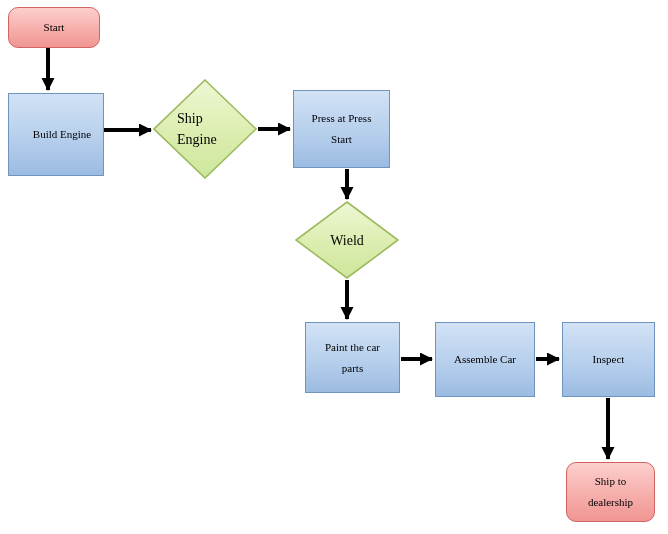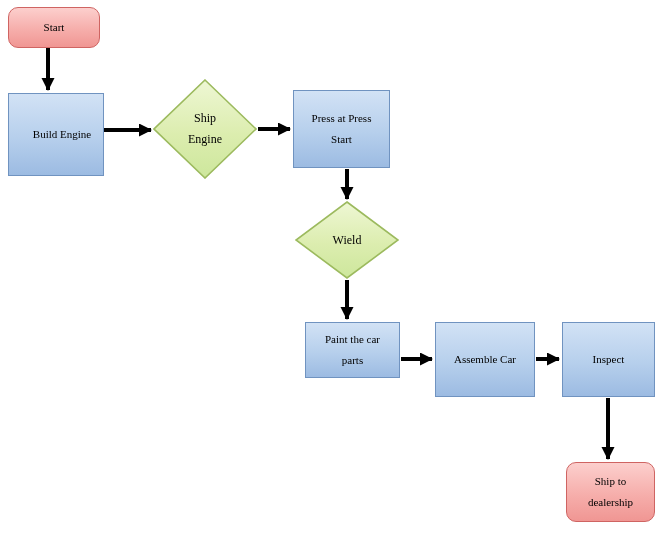--- a/index.html
+++ b/index.html
@@ -32,22 +32,21 @@
     border-radius:10px;
   }
   .diamond { position:absolute; }
   .diamond svg { position:absolute; left:0; top:0; }
   .diamond .label {
     position:absolute;
     inset:0;
     display:flex;
     align-items:center;
     justify-content:center;
-    text-align:center;
-    font-size:12px;
+    font-size:14px;
     line-height:21px;
     color:#000000;
   }
   .edges {
     position:absolute;
     left:0; top:0;
     pointer-events:none;
   }
   .pad6  { padding:0 6px; }
   .pad8  { padding:0 8px; }
@@ -92,21 +91,21 @@
           <stop offset="0%" stop-color="#eef7d4"></stop>
           <stop offset="55%" stop-color="#dcedaf"></stop>
           <stop offset="100%" stop-color="#cde79c"></stop>
         </linearGradient>
       </defs>
       <polygon points="52,1 103,39 52,77 1,39" fill="url(#gradGreen2)" stroke="#9cba5e" stroke-width="1.6"></polygon>
     </svg>
     <div class="label pad24">Wield</div>
   </div>
 
-  <div class="node process pad10" style="left:305px; top:322px; width:95px; height:56px;">
+  <div class="node process pad10" style="left:305px; top:322px; width:95px; height:71px;">
     <span>Paint the car parts</span>
   </div>
 
   <div class="node process pad6" style="left:435px; top:322px; width:100px; height:75px;">
     <span>Assemble Car</span>
   </div>
 
   <div class="node terminator pad8" style="left:566px; top:462px; width:89px; height:60px;">
     <span>Ship to dealership</span>
   </div>

